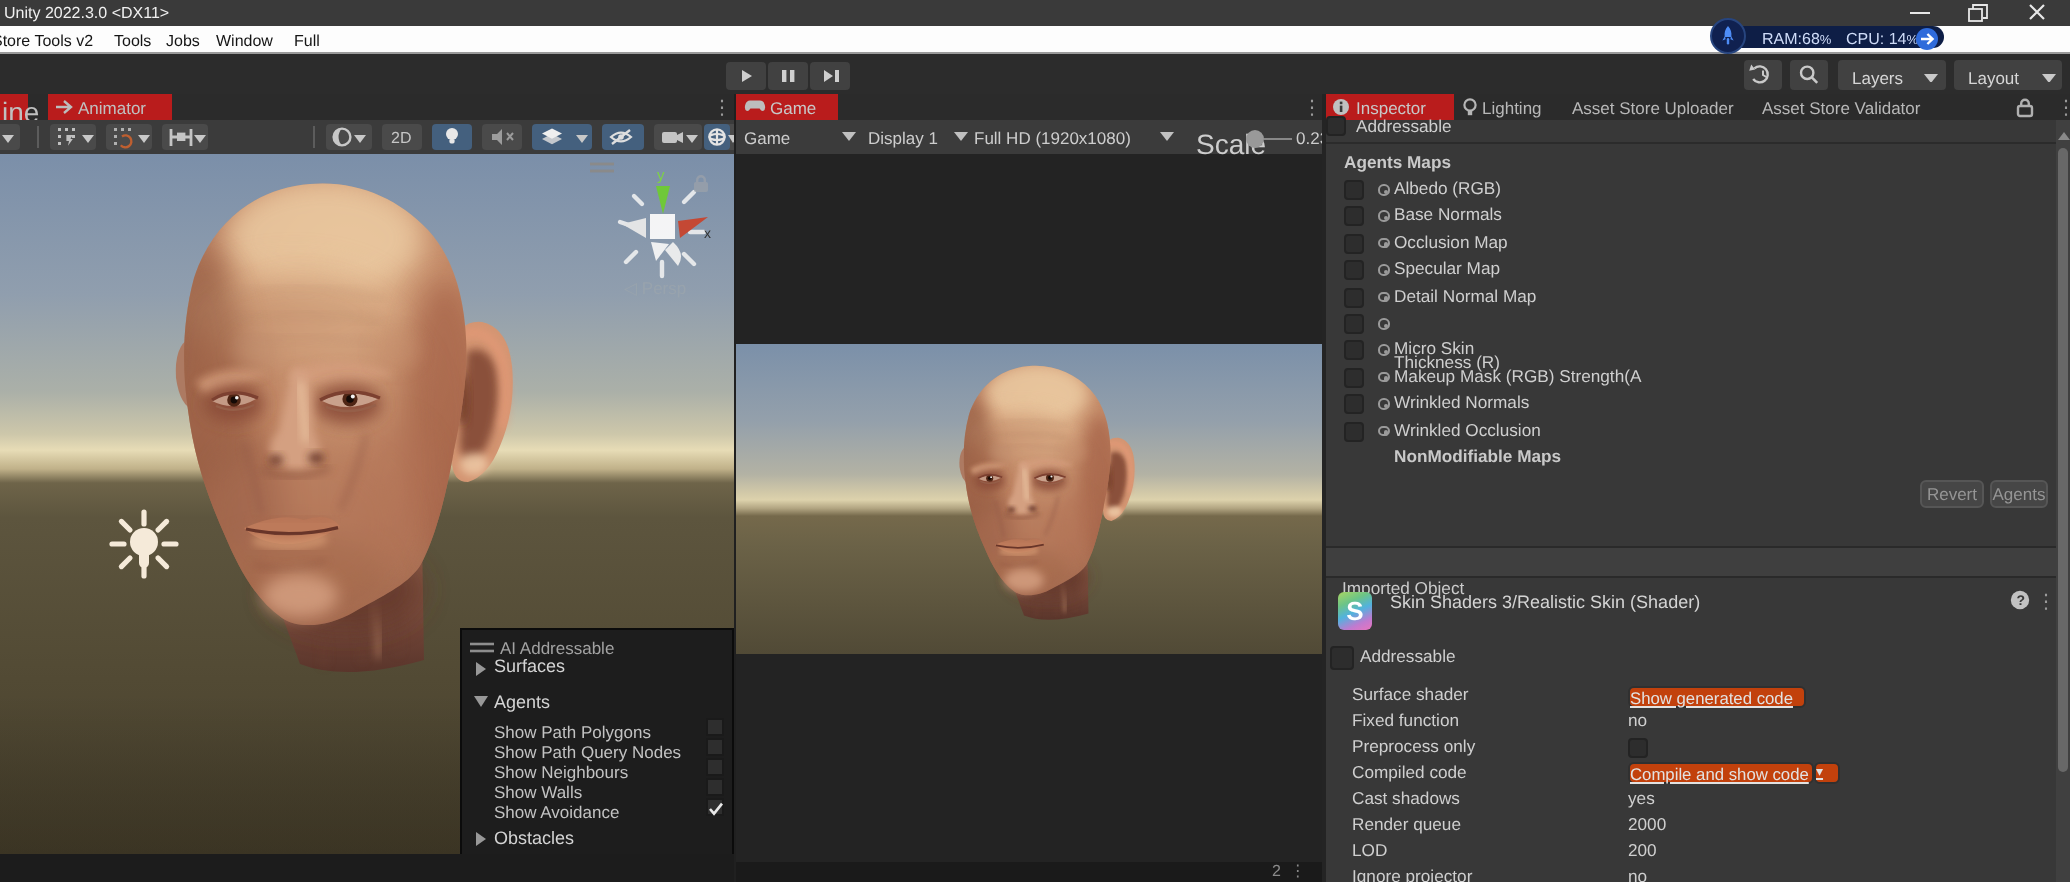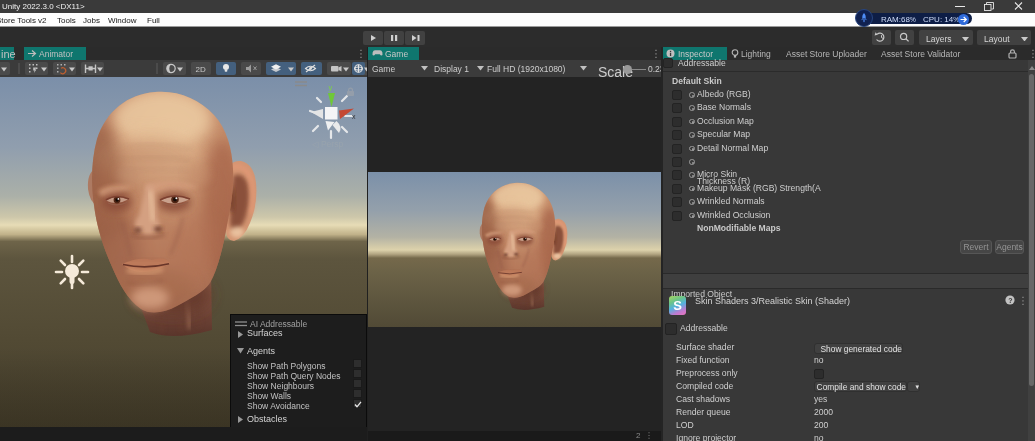--- a/index.html
+++ b/index.html
@@ -9,32 +9,32 @@
   .abs{position:absolute;}
   
   #titlebar{left:0;top:0;width:1035px;height:13px;background:#3a3a3a;}
   #titletext{left:2px;top:1.5px;font-size:8px;color:#f0f0f0;}
   #menubar{left:0;top:13px;width:1035px;height:14px;background:#fdfdfd;border-bottom:1px solid #9a9a9a;}
   .menuitem{position:absolute;top:16px;font-size:8px;color:#151515;}
   #toolbar{left:0;top:27px;width:1035px;height:20px;background:#2c2c2c;}
   .tbtn{position:absolute;background:#414141;border-radius:2px;}
   
   .tabbar{position:absolute;height:13px;background:#2b2b2b;}
-  .tab{position:absolute;top:47px;height:13px;background:#0f766e;color:#c0c0c0;font-size:11px;}
+  .tab{position:absolute;top:47px;height:13px;background:#b91c1c;color:#c0c0c0;font-size:14px;}
   .ptoolbar{position:absolute;height:17px;background:#3b3b3b;}
   .kebab{position:absolute;width:3px;color:#9a9a9a;font-size:10px;letter-spacing:0;}
   
   #inspector{left:663px;top:47px;width:372px;height:394px;background:#383838;}
   .ilabel{position:absolute;font-size:8.6px;color:#cfcfcf;white-space:nowrap;}
   .ibold{font-weight:bold;color:#c9c9c9;}
   .chk{position:absolute;width:10px;height:10px;background:#2d2d2d;border:1px solid #232323;border-radius:2px;}
   .maprow-ic{position:absolute;width:5.6px;height:5.6px;border:1px solid #9a9a9a;border-radius:50%;}
   .maprow-ic:after{content:"";position:absolute;left:1.6px;top:1.6px;width:2.4px;height:2.4px;border-radius:50%;background:#9a9a9a;}
-  .ubtn{position:absolute;background:#404040;border:1px solid #303030;border-radius:3px;
-        color:#e2e2e2;font-size:8.4px;text-align:right;white-space:nowrap;}
+  .ubtn{position:absolute;background:#c2410c;border:1px solid #303030;border-radius:3px;
+        color:#e2e2e2;font-size:8.4px;text-align:left;white-space:nowrap;text-decoration:underline;}
   .disbtn{position:absolute;background:#464646;border:1px solid #565656;border-radius:3px;
         color:#959595;font-size:8.5px;text-align:center;}
 </style>
 </head>
 <body>
 <div id="root">
 
   <div class="abs" id="titlebar"></div>
   <div class="abs" id="titletext">Unity 2022.3.0 &lt;DX11&gt;</div>
   <svg class="abs" style="left:948px;top:0;width:87px;height:13px">
@@ -495,21 +495,21 @@
   <svg class="abs" style="left:1008px;top:48.5px;width:9px;height:10px" viewBox="0 0 9 10">
     <rect x="1" y="4" width="7" height="5" rx="1" fill="none" stroke="#b0b0b0" stroke-width="1.2"></rect>
     <path d="M2.6 4 V2.8 a1.9 1.9 0 0 1 3.8 0 V4" fill="none" stroke="#b0b0b0" stroke-width="1.2"></path>
   </svg>
   <div class="kebab" style="left:1028px;top:48px;">⋮</div>
 
   <div class="chk" style="left:663px;top:58px;"></div>
   <div class="ilabel" style="left:678px;top:58px;">Addressable</div>
   <div class="abs" style="left:663px;top:71px;width:365px;height:1px;background:#2b2b2b;"></div>
 
-  <div class="ilabel ibold" style="left:672px;top:76px;">Default Skin</div>
+  <div class="ilabel ibold" style="left:672px;top:76px;">Agents Maps</div>
 
   <div class="chk" style="left:672px;top:90px;"></div>
     <div class="maprow-ic" style="left:689px;top:92.0px;"></div>
     <div class="ilabel" style="left:697px;top:89px;">Albedo (RGB)</div>
   <div class="chk" style="left:672px;top:103.4px;"></div>
     <div class="maprow-ic" style="left:689px;top:105.4px;"></div>
     <div class="ilabel" style="left:697px;top:102.4px;">Base Normals</div>
   <div class="chk" style="left:672px;top:116.8px;"></div>
     <div class="maprow-ic" style="left:689px;top:118.8px;"></div>
     <div class="ilabel" style="left:697px;top:115.8px;">Occlusion Map</div>

